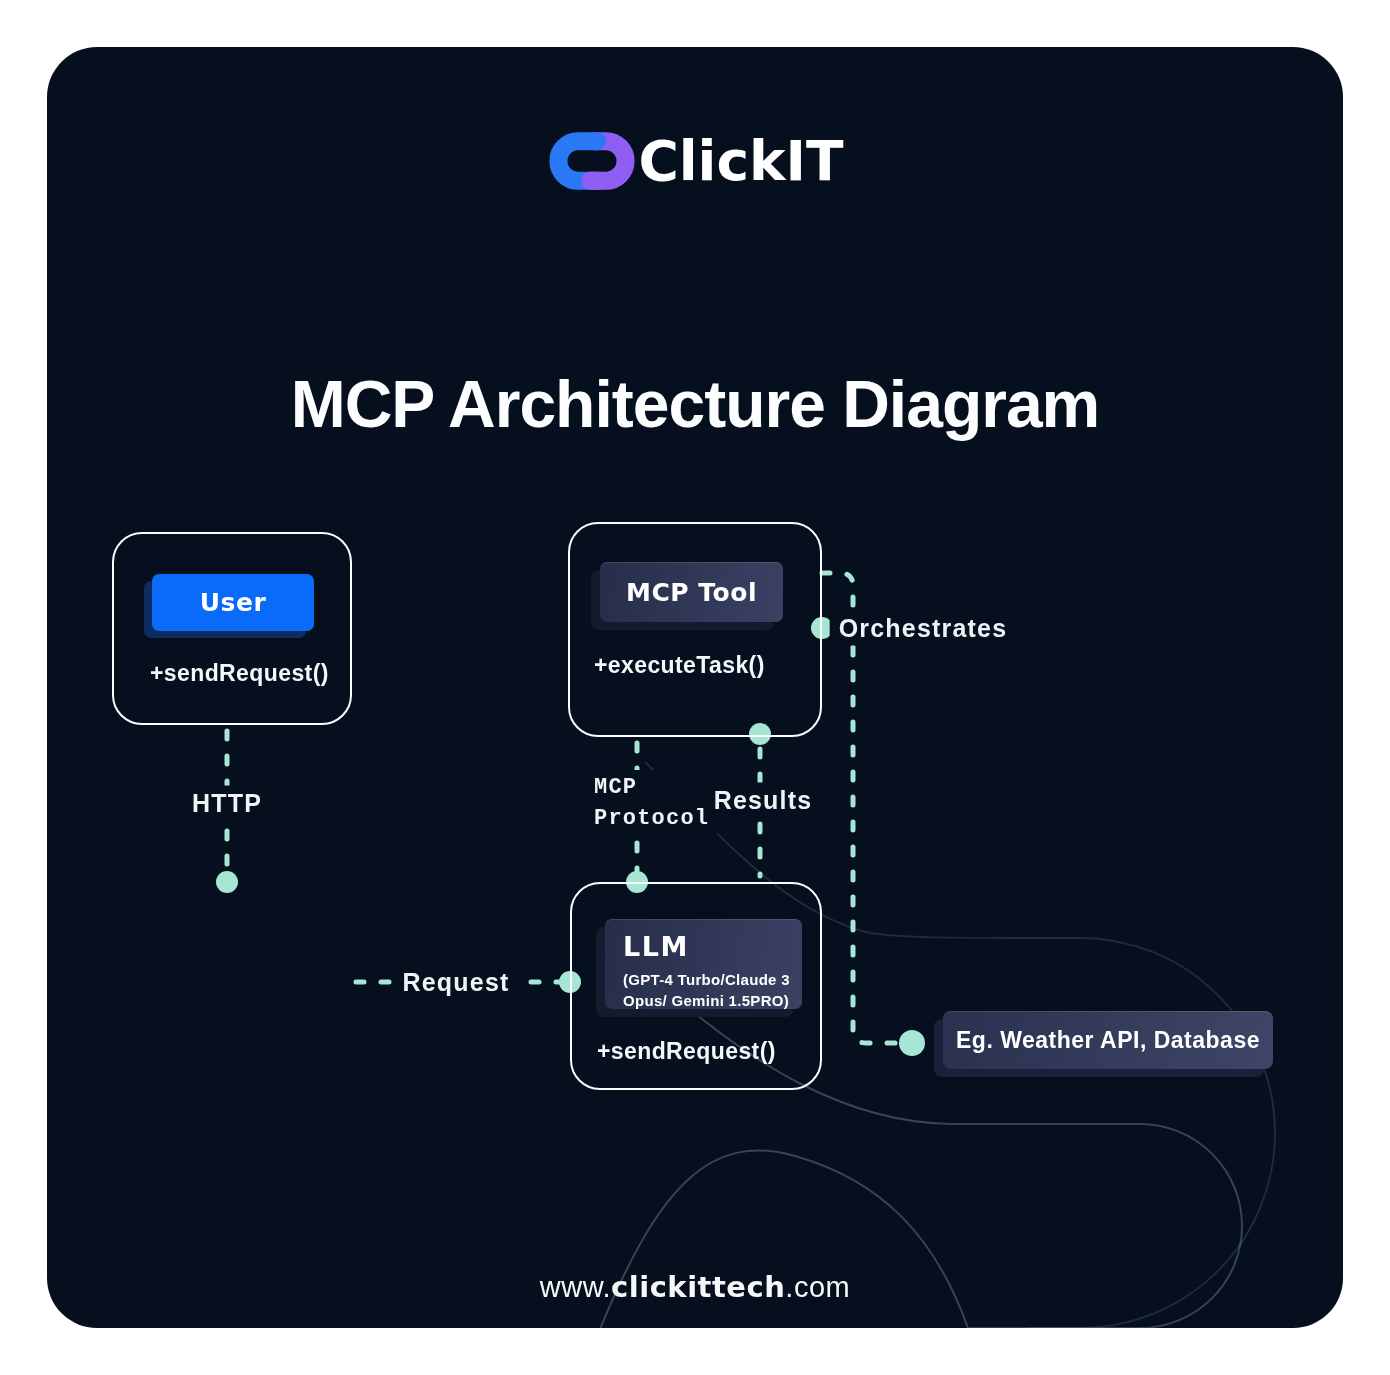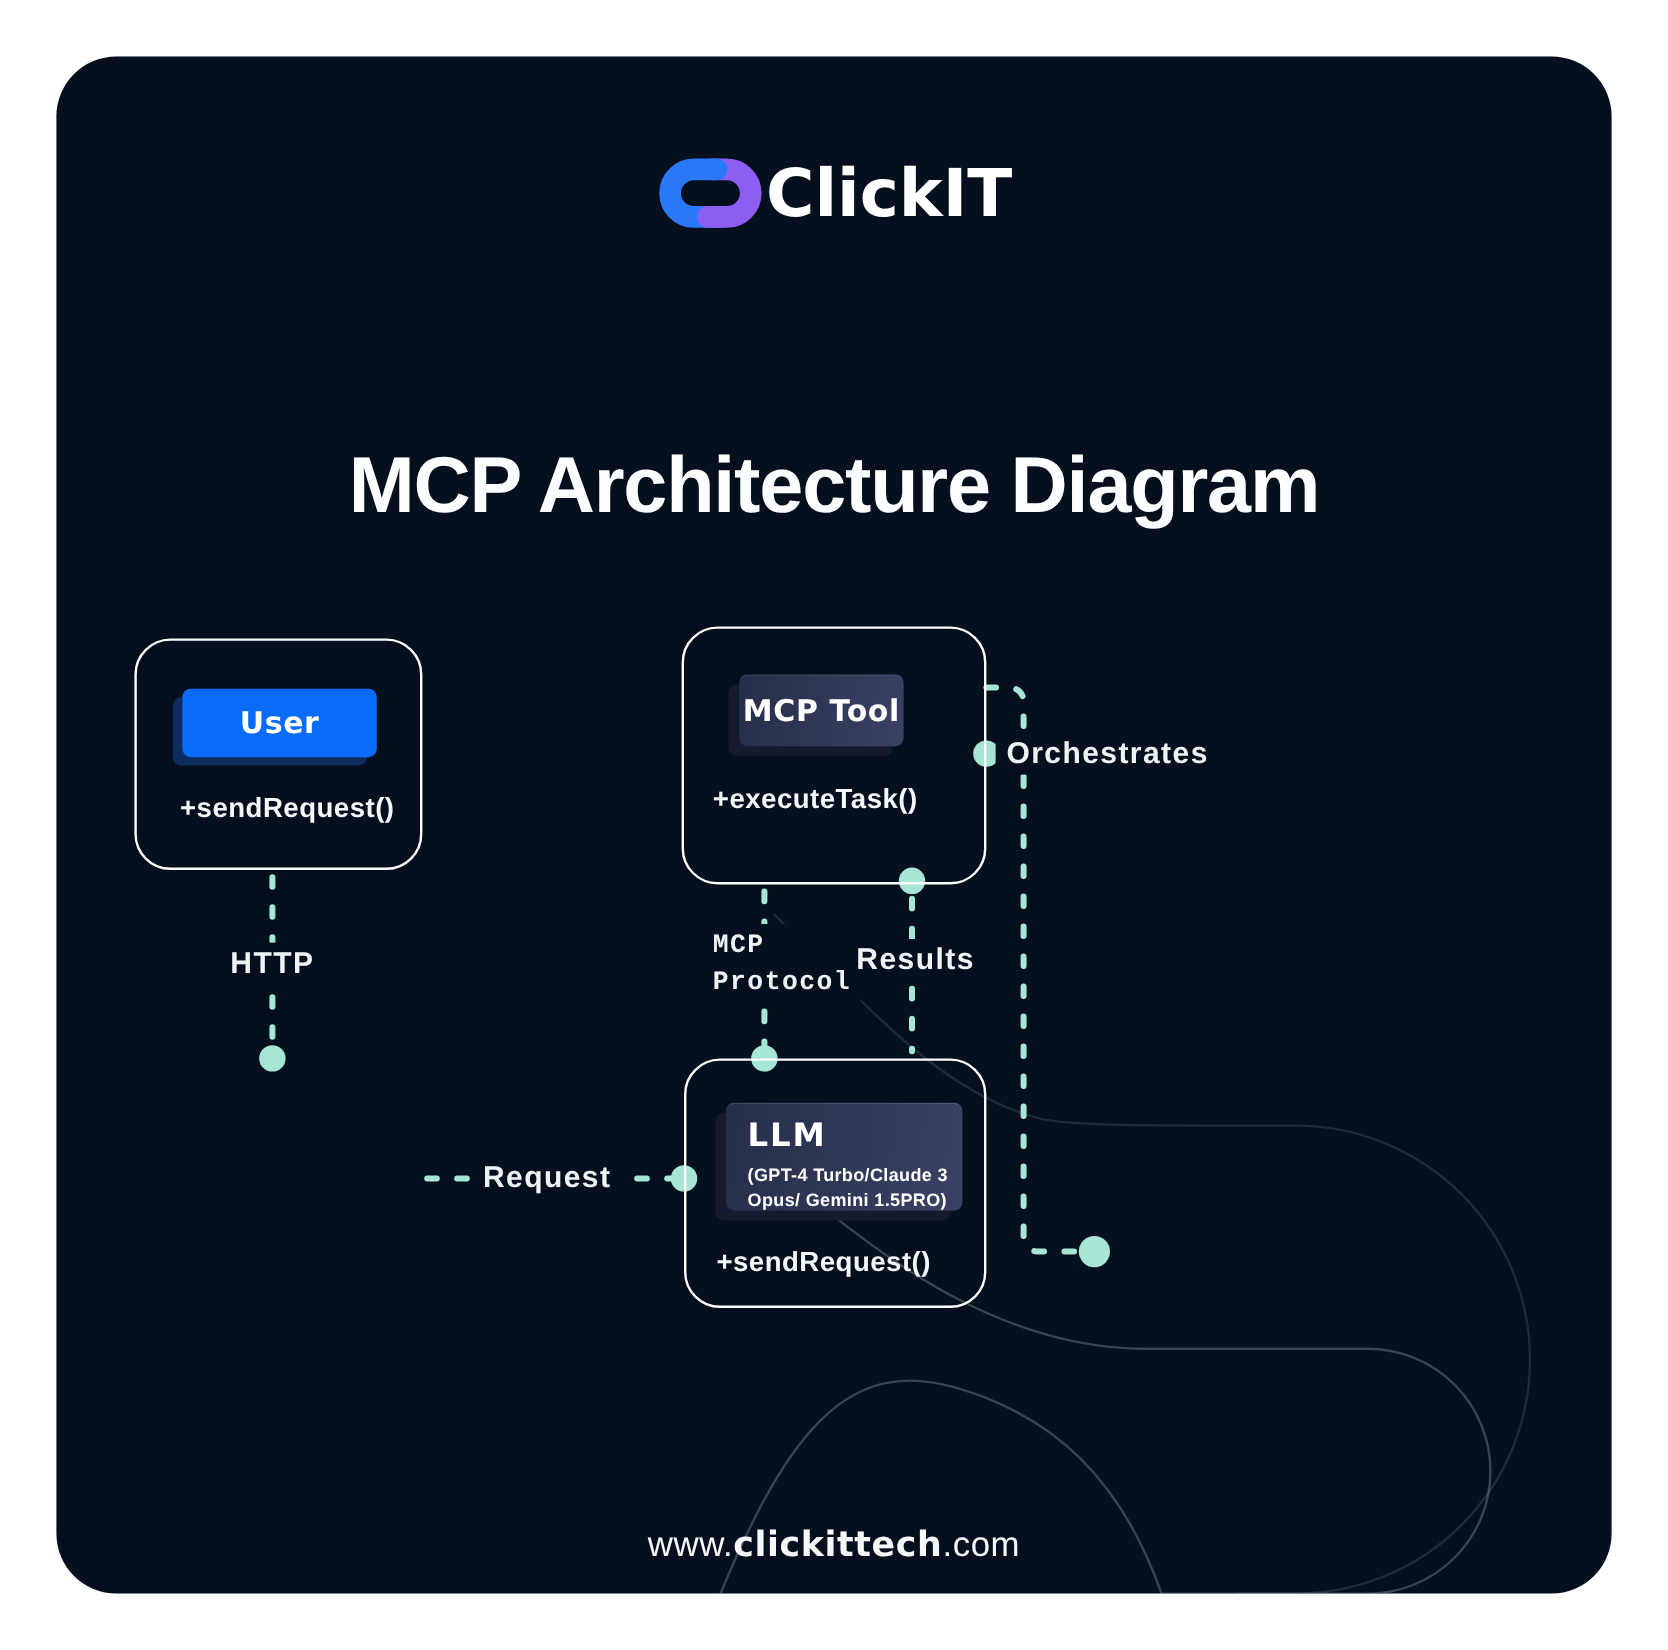--- a/index.html
+++ b/index.html
@@ -114,40 +114,41 @@
       <div class="title">MCP Architecture Diagram</div>
 
       <div class="node" style="left:112px;top:532px;width:240px;height:193px">
         <div class="chip chip-blue" style="left:38px;top:40px;width:162px;height:57px">
           <span>User</span>
         </div>
         <div class="method" style="left:36px;top:126px">+sendRequest()</div>
       </div>
 
       <div class="node" style="left:568px;top:522px;width:254px;height:215px">
-        <div class="chip chip-dark" style="left:46px;top:38px;width:137px;height:60px">
+        <div class="chip chip-dark" style="left:30px;top:38px;width:183px;height:60px">
           <span>MCP Tool</span>
         </div>
         <div class="method" style="left:24px;top:128px">+executeTask()</div>
       </div>
 
 
 
       <div class="node" style="left:570px;top:882px;width:252px;height:208px">
         <div class="chip chip-dark chip-llm" style="left:33px;top:35px;width:197px;height:90px">
           <span class="llm-title">LLM</span>
           <span class="llm-sub">
             <span>(GPT-4 Turbo/Claude 3</span>
               <br>
             <span>Opus/ Gemini 1.5PRO)</span>
           </span>
         </div>
         <div class="method" style="left:25px;top:154px">+sendRequest()</div>
       </div>
 
+      <div class="pill-external">Eg. Weather API, Database</div>
 
       <div class="edge-label" style="left:227px;top:803px">HTTP</div>
       <div class="edge-label" style="left:456px;top:982px">Request</div>
       <div class="edge-label-block" style="left:586px;top:770px">
         <div>MCP</div>
         <div>Protocol</div>
       </div>
       <div class="edge-label" style="left:763px;top:800px">Results</div>
       <div class="edge-label" style="left:923px;top:628px">Orchestrates</div>
 

